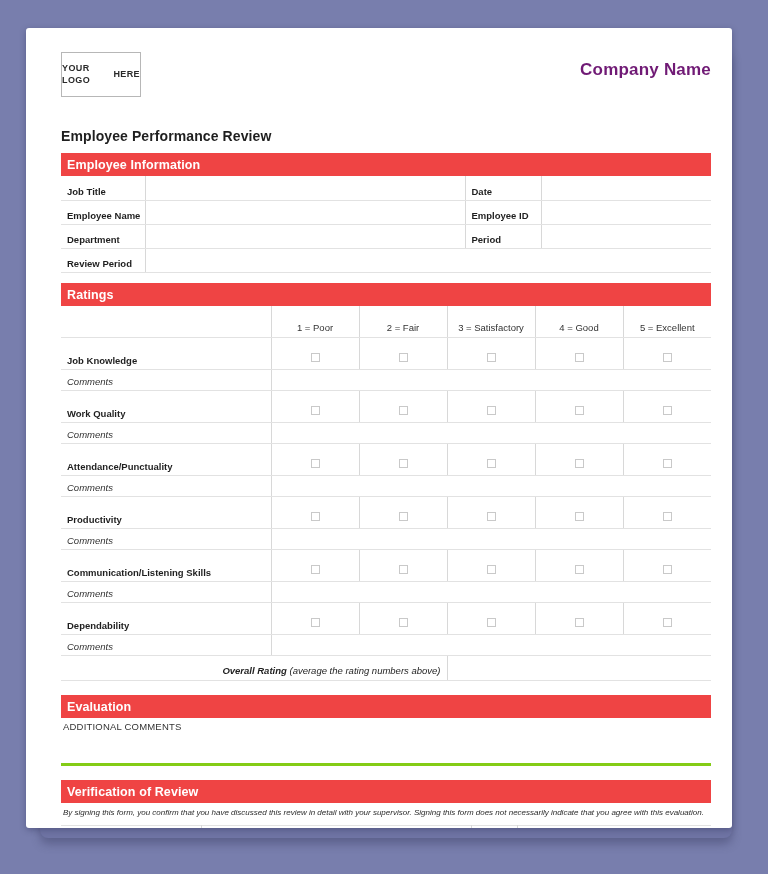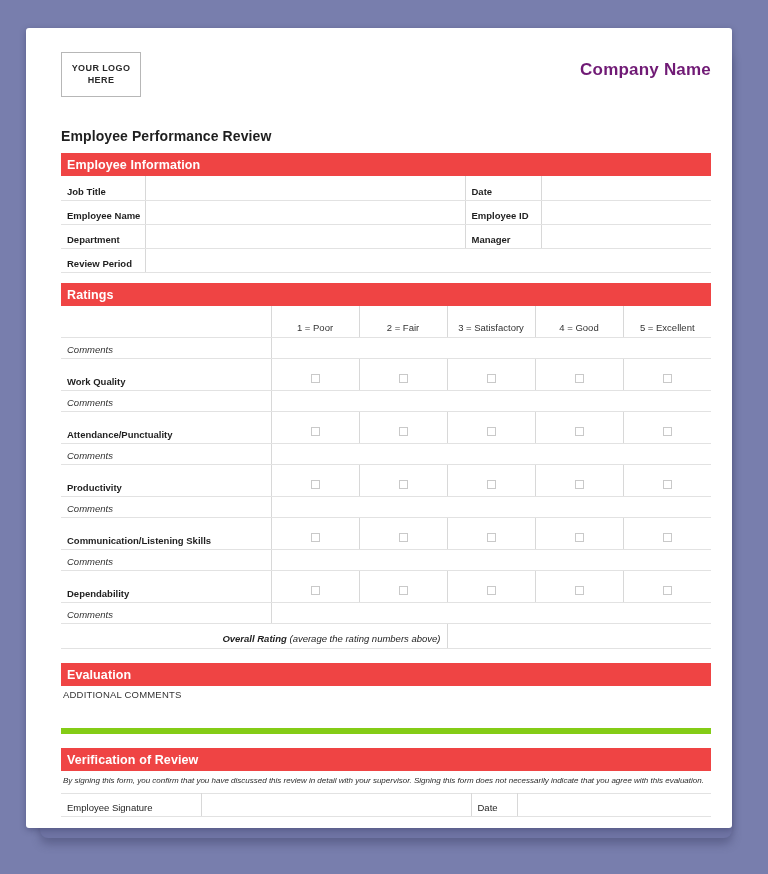--- a/index.html
+++ b/index.html
@@ -37,21 +37,21 @@
     left: 35px; top: 24px;
     width: 650px;
   }
 
   
   .head { position: relative; height: 66px; }
   .logo-box {
     position: absolute; left: 0; top: 0;
     width: 80px; height: 45px;
     border: 1.5px solid #b7b7b7;
-    display: flex; flex-direction: column;
+    display: flex; flex-direction: row;
     align-items: center; justify-content: center;
     line-height: 1.25;
   }
   .logo-box span {
     font-size: 9px; font-weight: bold; color: #2a2a2a;
     letter-spacing: 0.4px;
   }
   .company {
     position: absolute; right: 0; top: 8px;
     font-size: 17px; font-weight: bold; color: #701a75;
@@ -110,21 +110,21 @@
   }
   .overall .o-lbl b { font-weight: bold; font-style: italic; }
   .overall .o-lbl i { font-style: italic; font-weight: normal; }
 
   
   .eval-block { }
   .eval-label {
     font-size: 9.5px; color: #333; padding: 3px 2px 0 2px;
     letter-spacing: 0.2px;
   }
-  .eval-line { border-bottom: 6px solid #84cc16; }
+  .eval-line { border-bottom: 3px solid #84cc16; }
   .eval-1 { height: 48px; }
   .eval-2 { height: 48px; }
 
   
   .verif-note {
     font-size: 8px; font-style: italic; color: #2b2b2b;
     line-height: 1.45; padding: 4px 2px 6px 2px;
   }
   .t-sign td { height: 23px; }
   .t-sign .s1 { width: 140px; }
@@ -168,21 +168,21 @@
           </tr>
           <tr>
             <td class="c1 lbl">Employee Name</td>
             <td class="c2 fill"></td>
             <td class="c3 lbl fill">Employee ID</td>
             <td class="c4 fill"></td>
           </tr>
           <tr>
             <td class="c1 lbl">Department</td>
             <td class="c2 fill"></td>
-            <td class="c3 lbl fill">Manager</td>
+            <td class="c3 lbl fill">Period</td>
             <td class="c4 fill"></td>
           </tr>
           <tr>
             <td class="c1 lbl">Review Period</td>
             <td class="fill" colspan="3"></td>
           </tr>
         </tbody>
       </table>
 
       <div class="gap-s"></div>
@@ -193,20 +193,28 @@
 
           <tr>
             <td class="rc0"></td>
             <td class="rcol hdr fill">1 = Poor</td>
             <td class="rcol hdr fill">2 = Fair</td>
             <td class="rcol hdr fill">3 = Satisfactory</td>
             <td class="rcol hdr fill">4 = Good</td>
             <td class="rcol hdr fill">5 = Excellent</td>
           </tr>
 
+          <tr>
+            <td class="rc0 lbl">Job Knowledge</td>
+            <td class="rcol fill"><span class="cb"></span></td>
+            <td class="rcol fill"><span class="cb"></span></td>
+            <td class="rcol fill"><span class="cb"></span></td>
+            <td class="rcol fill"><span class="cb"></span></td>
+            <td class="rcol fill"><span class="cb"></span></td>
+          </tr>
           <tr class="comment-row">
             <td class="cmt" style="width:58px">Comments</td>
             <td class="fill" colspan="5"></td>
           </tr>
 
           <tr>
             <td class="rc0 lbl">Work Quality</td>
             <td class="rcol fill"><span class="cb"></span></td>
             <td class="rcol fill"><span class="cb"></span></td>
             <td class="rcol fill"><span class="cb"></span></td>

